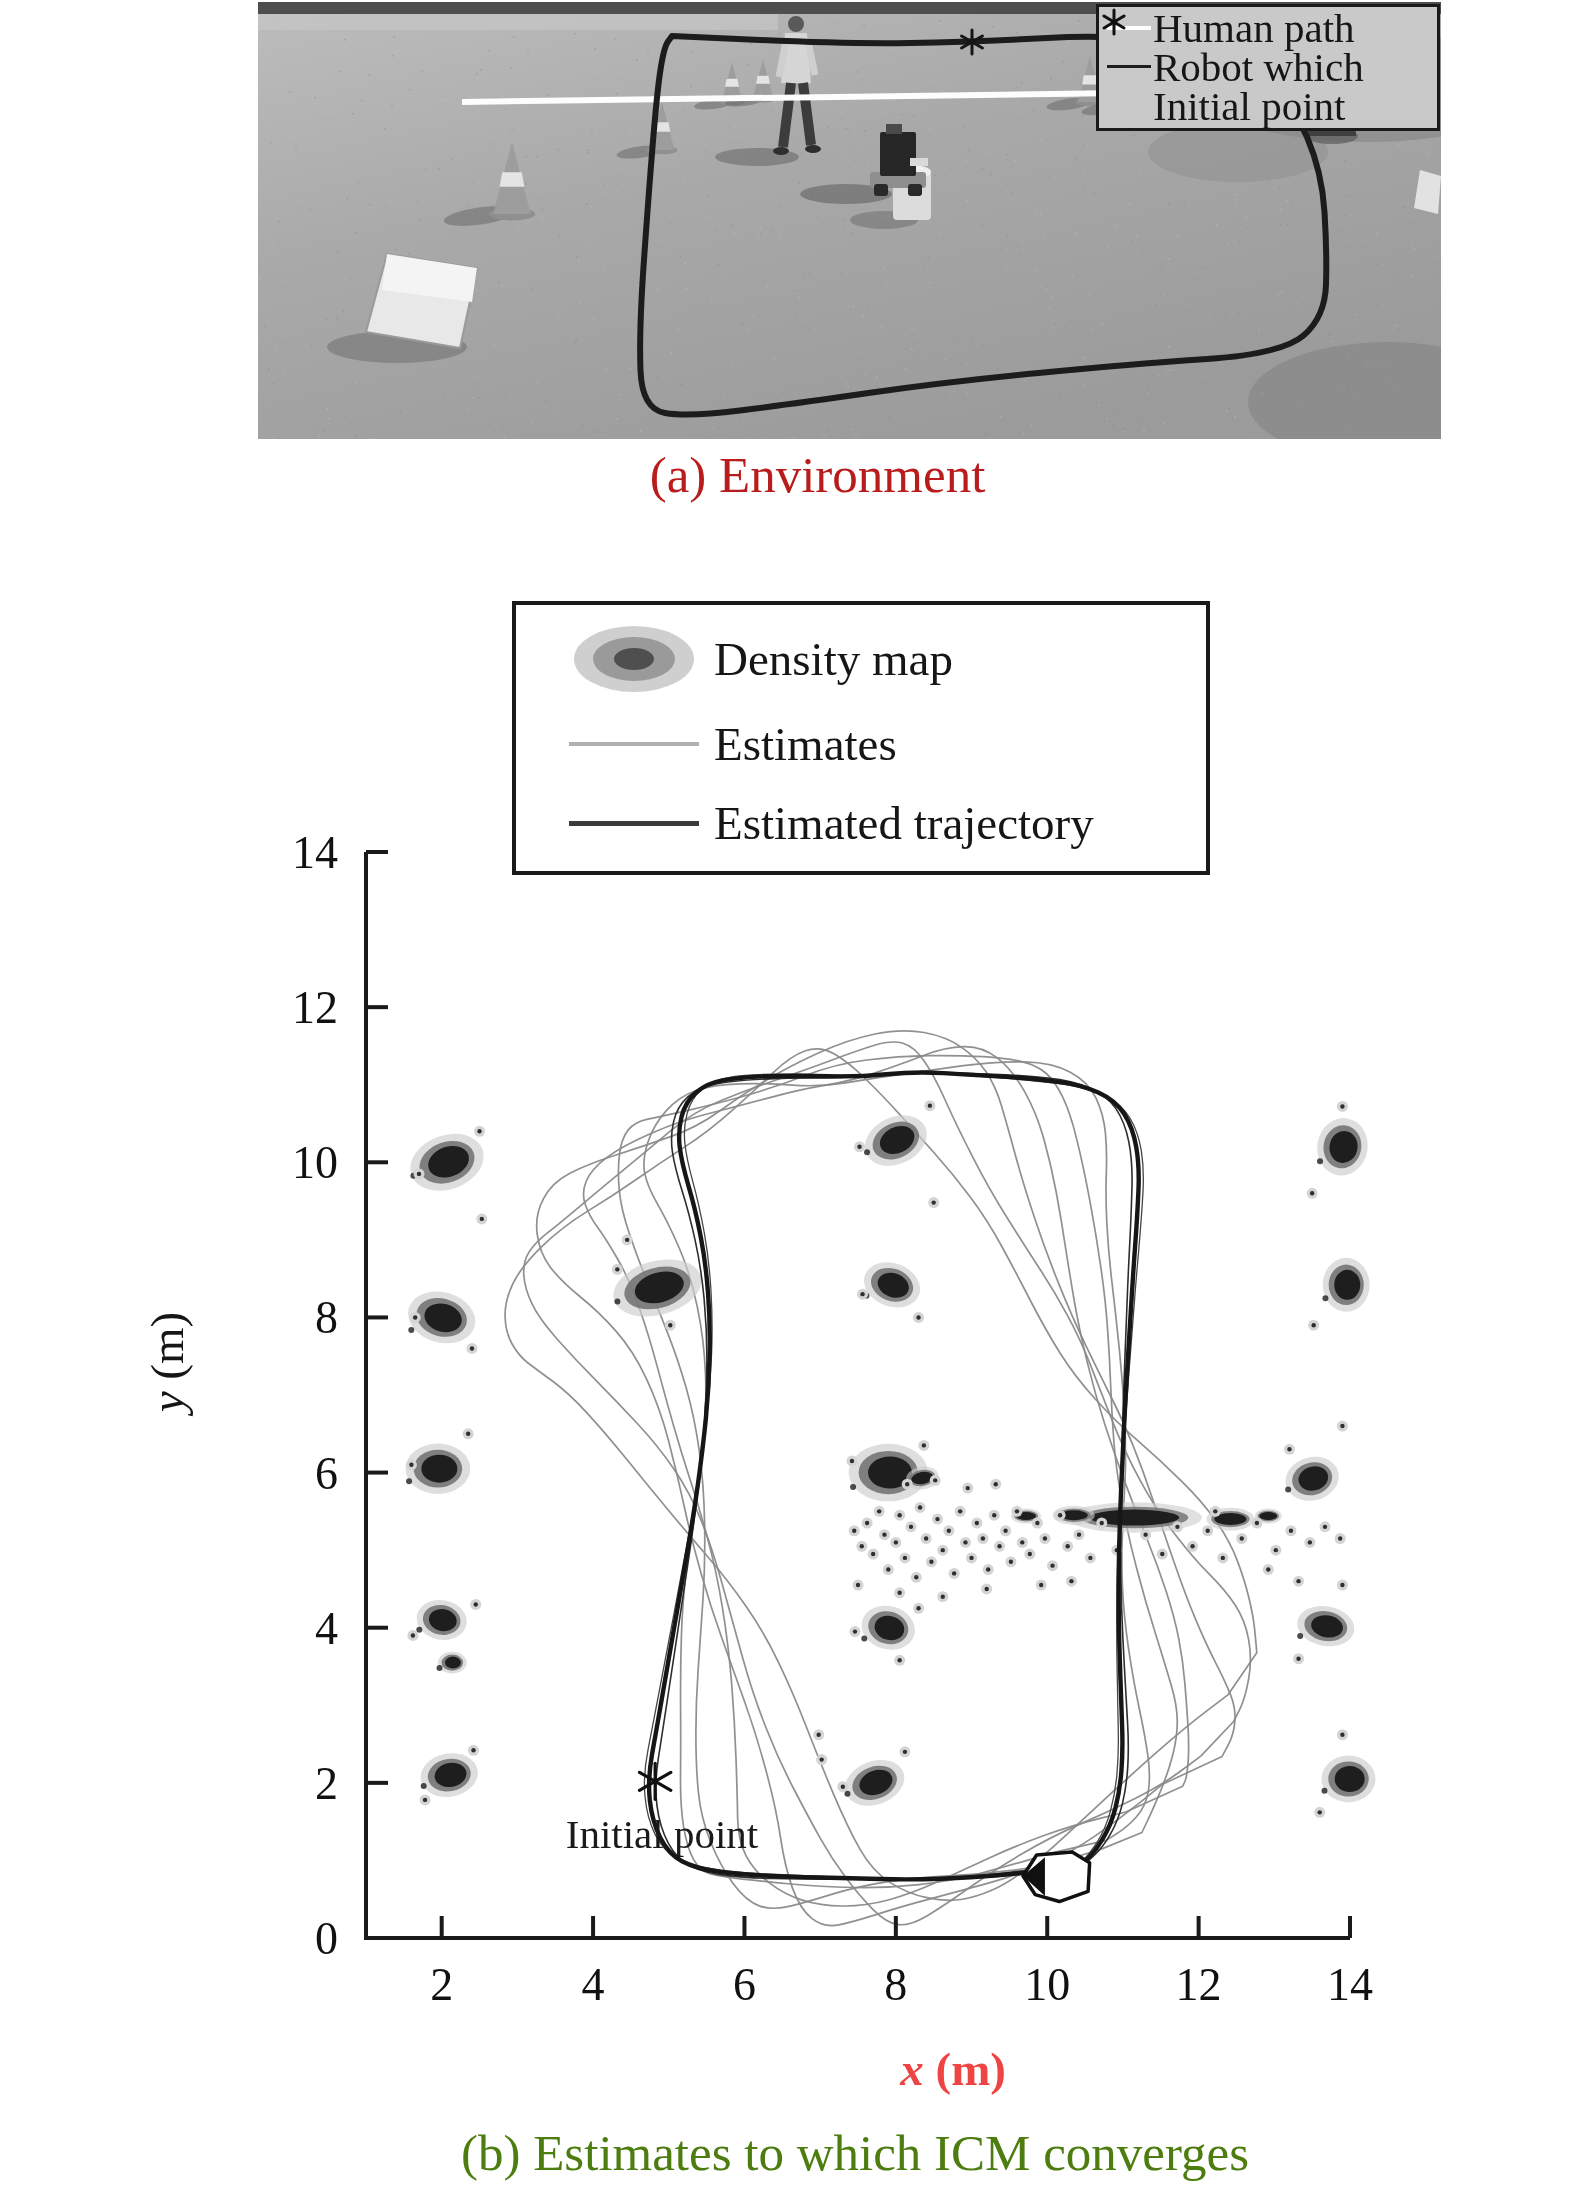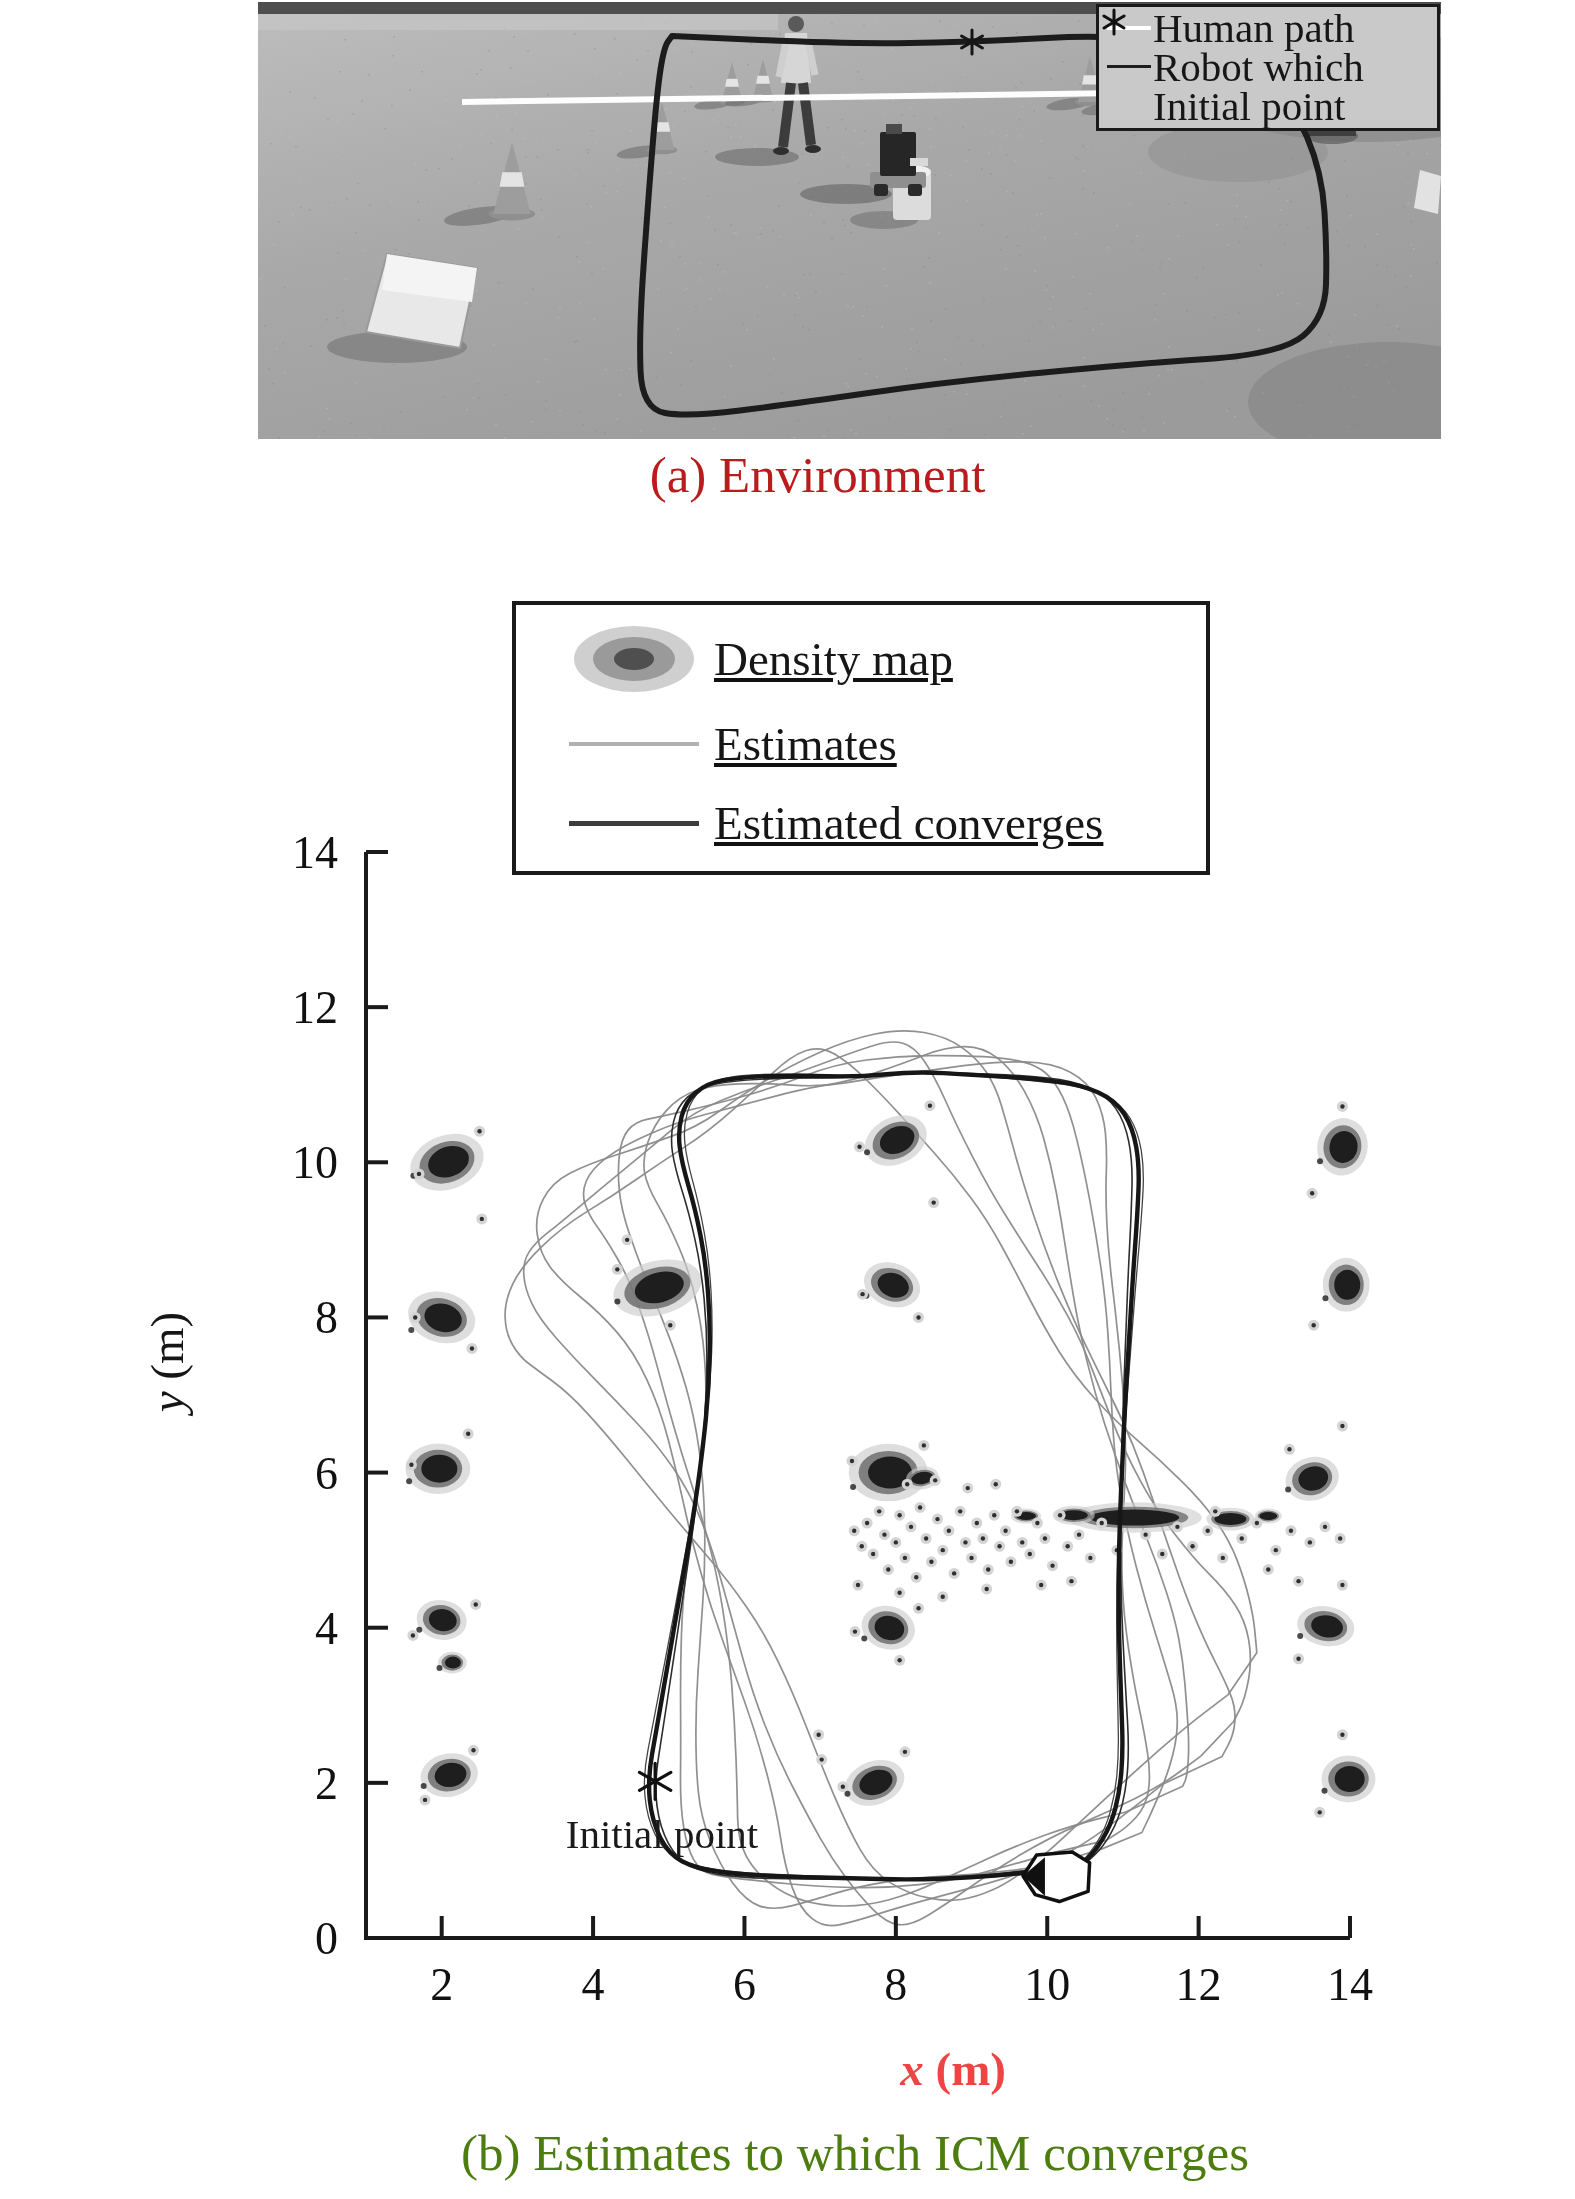--- a/index.html
+++ b/index.html
@@ -11,21 +11,21 @@
   #photo-legend{position:absolute;right:1px;top:2px;width:344px;background:#c9c9c9;
         border:3px solid #1a1a1a;box-sizing:border-box;padding:1px 4px 3px 6px;}
   .pl-row{display:flex;align-items:center;height:39px;}
   .pl-swatch{width:48px;flex:0 0 48px;display:flex;align-items:center;justify-content:center;}
   .pl-line{width:44px;height:4px;}
   .pl-label{font-size:41px;line-height:38px;white-space:nowrap;color:#161616;}
   #caption-a{position:absolute;left:226px;top:446px;width:1183px;text-align:center;font-size:51px;color:#b91c1c;}
   #caption-b{position:absolute;left:280px;top:2124px;width:1150px;text-align:center;font-size:51px;color:#4d7c0f;}
   #legend-b{position:absolute;left:512px;top:601px;width:698px;height:274px;background:#fff;
         border:4px solid #1a1a1a;box-sizing:border-box;display:flex;flex-direction:column;justify-content:space-around;
-        padding:8px 0 8px 38px;text-decoration:underline;}
+        padding:8px 0 8px 38px;}
   .lb-row{display:flex;align-items:center;}
   .lb-swatch{width:160px;flex:0 0 160px;display:flex;align-items:center;justify-content:center;}
   .lb-label{font-size:47px;color:#161616;white-space:nowrap;}
   .lb-line{width:130px;}
   .density{position:relative;width:120px;height:66px;}
   .density div{position:absolute;border-radius:50%;}
   .d-outer{left:0;top:0;width:120px;height:66px;background:#cfcfcf;}
   .d-mid{left:19px;top:11px;width:82px;height:44px;background:#9a9a9a;}
   .d-core{left:40px;top:22px;width:40px;height:22px;background:#4f4f4f;}
   #ylabel{position:absolute;left:55px;top:1337px;width:220px;height:50px;text-align:center;
@@ -1233,21 +1233,21 @@
     <div class="lb-row">
       <span class="lb-swatch">
           <span class="lb-line" style="height:4px;background:#b0b0b0;"></span>
         </span>
       <span class="lb-label">Estimates</span>
     </div>
     <div class="lb-row">
       <span class="lb-swatch">
           <span class="lb-line" style="height:5px;background:#3c3c3c;"></span>
         </span>
-      <span class="lb-label">Estimated converges</span>
+      <span class="lb-label">Estimated trajectory</span>
     </div>
   </div>
 
   <div id="ylabel"><span class="var">y</span><span> (m)</span></div>
   <div id="xlabel"><span class="var">x</span><span> (m)</span></div>
   <div id="ip-label">Initial point</div>
   <div id="caption-b">(b) Estimates to which ICM converges</div>
 
 </div>
 

